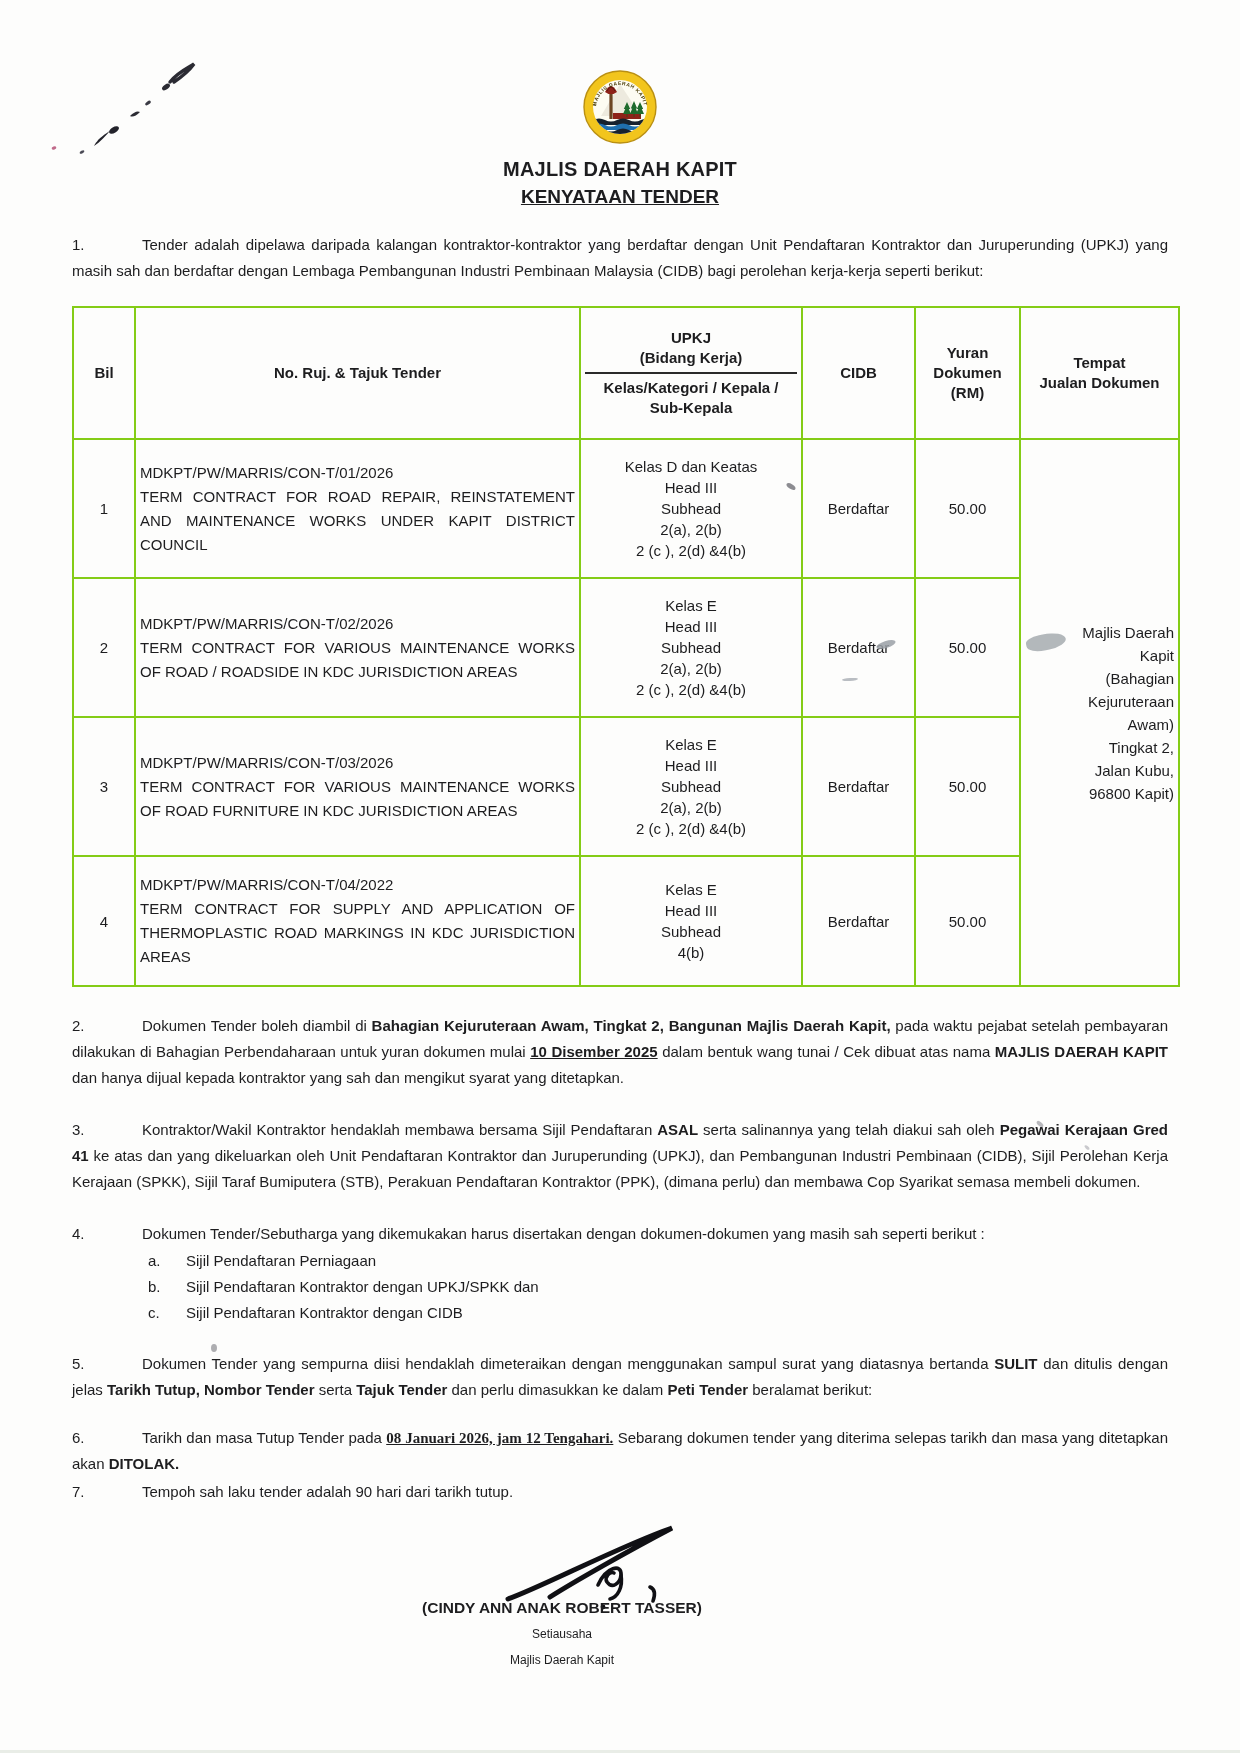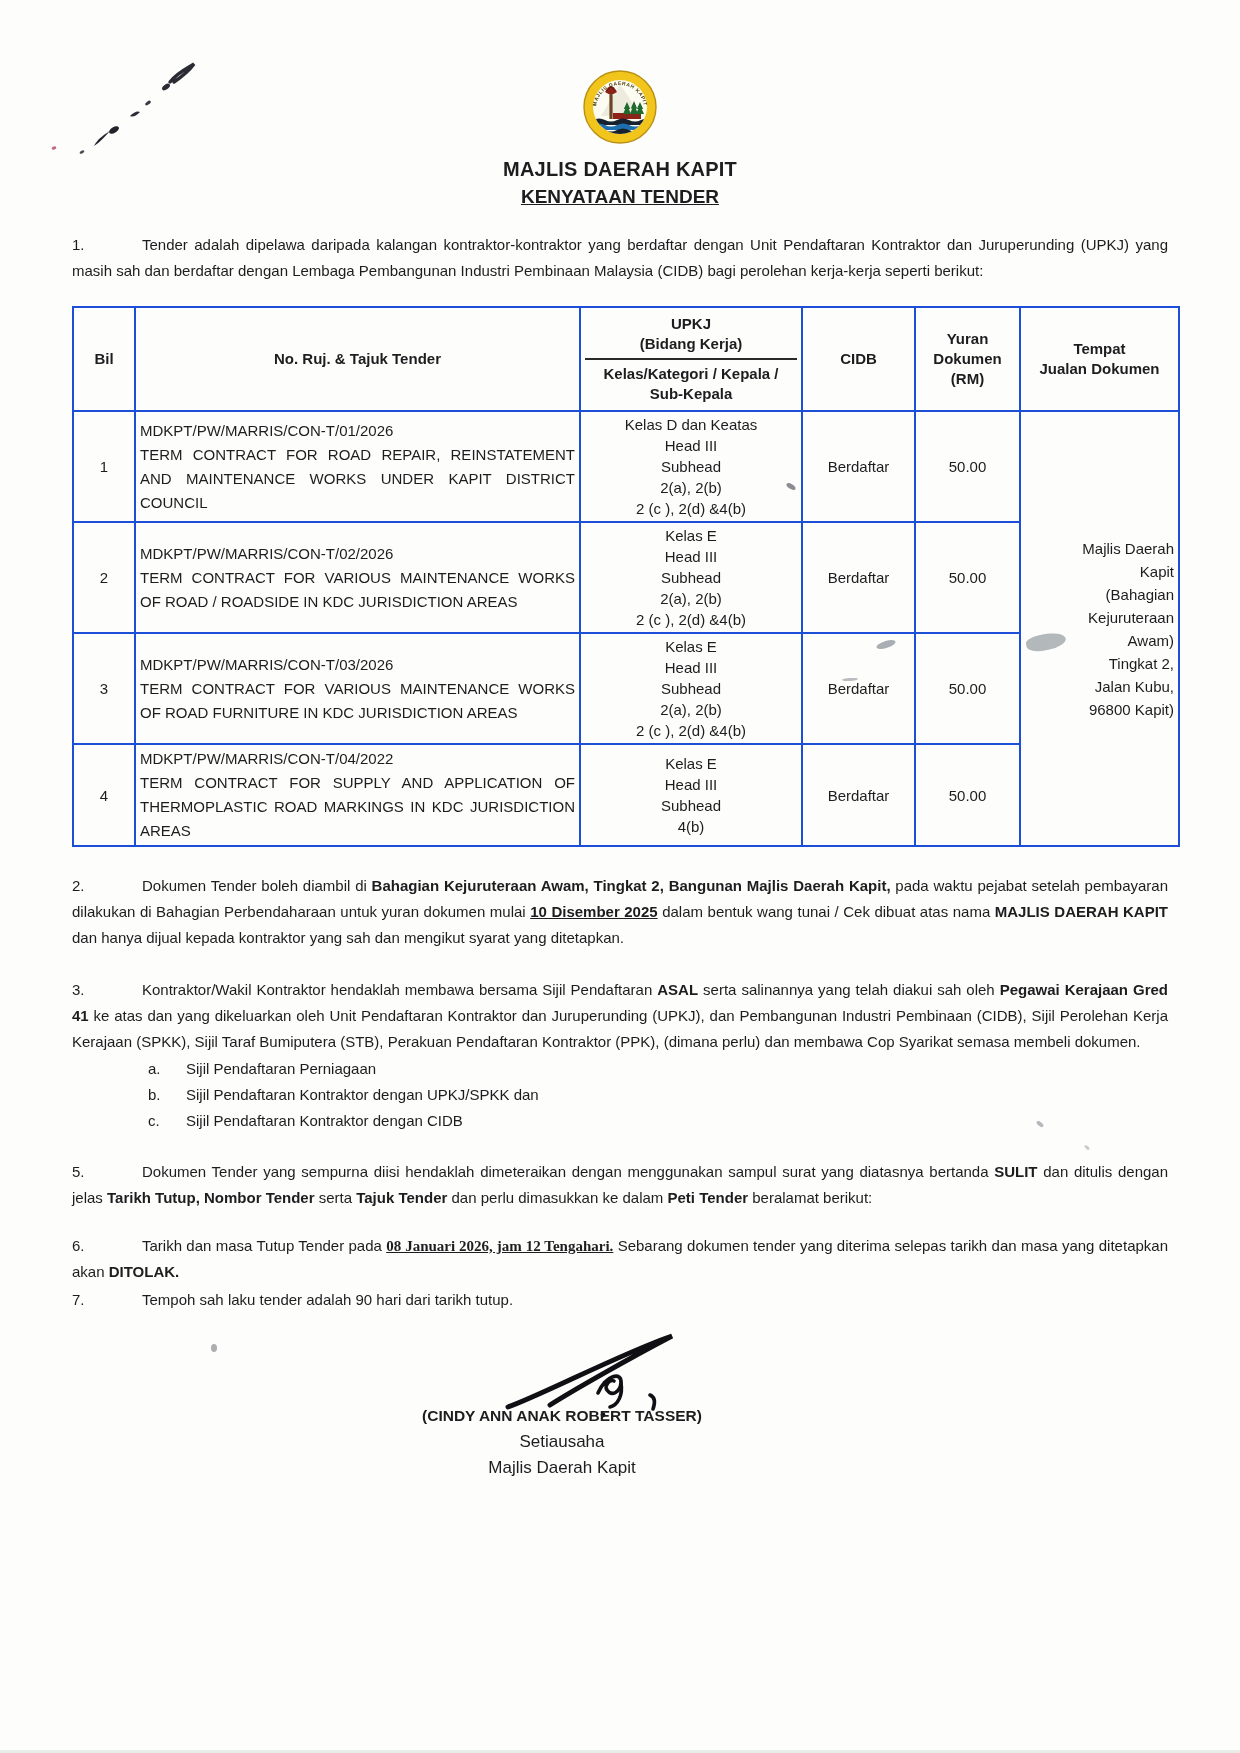--- a/index.html
+++ b/index.html
@@ -19,41 +19,41 @@
   .doc-title{font-size:19px;font-weight:700;text-decoration:underline;margin-top:5px;}
   
   .para{font-size:15px;line-height:26px;text-align:justify;margin:26px 0 0 0;}
   .pnum{display:inline-block;width:70px;font-weight:400;}
   .item{font-size:15px;line-height:25px;margin:1px 0 0 76px;}
   .ilabel{display:inline-block;width:38px;}
   .plain{font-size:15px;line-height:26px;margin:2px 0 0 0;}
   .address{font-size:15px;line-height:27px;font-weight:700;margin:18px 0 0 133px;}
   
   table.tender{border-collapse:collapse;width:1106px;margin-top:22px;table-layout:fixed;}
-  table.tender td,table.tender th{border:2px solid #1d4ed8;font-size:15px;vertical-align:middle;padding:2px 4px;margin-top:8px;}
+  table.tender td,table.tender th{border:2px solid #84cc16;font-size:15px;vertical-align:middle;padding:16px 4px;margin-top:8px;}
   table.tender th{font-weight:700;text-align:center;line-height:20px;}
   th.upkj-th{padding:0;}
   .upkj-top{border-bottom:2px solid #2a2a2a;padding:4px 2px;line-height:20px;}
   .upkj-bot{padding:4px 2px;line-height:20px;}
   td.c{text-align:center;}
   td.refcell{padding:4px 12px;}
   .refno{font-size:15px;line-height:24px;text-align:left;}
   .rtitle{font-size:15px;line-height:24px;text-align:justify;}
   td.upkj{text-align:center;line-height:21px;padding:3px 2px;}
   td.tempat{text-align:right;line-height:23px;}
   tr.r1{height:110px;}
   tr.r2{height:102px;}
   tr.r3{height:103px;}
   tr.r4{height:90px;}
   tr.hd{height:82px;}
   
   .signature{width:420px;margin:18px 0 0 280px;text-align:center;}
   .sig-svg{display:block;margin:0 0 -16px 150px;}
   .sig-name{font-size:15.5px;font-weight:700;line-height:26px;}
-  .sig-line{font-size:17px;line-height:26px;}
+  .sig-line{font-size:12px;line-height:26px;}
   
   .artifact{position:absolute;pointer-events:none;}
   .smudge{position:absolute;border-radius:50%;pointer-events:none;}
   .bottom-strip{position:absolute;left:0;bottom:0;width:100%;height:3px;background:#e9ede7;}
 </style>
 </head>
 <body>
 
 <div class="page">
 
@@ -189,20 +189,23 @@
     </table>
 
     <p class="para">
       <span class="pnum">2.</span><span><span>Dokumen Tender boleh diambil di </span><span style="font-weight: 700;">Bahagian Kejuruteraan Awam, Tingkat 2, Bangunan Majlis Daerah Kapit,</span><span> pada waktu pejabat setelah pembayaran dilakukan di Bahagian Perbendaharaan untuk yuran dokumen mulai </span><span style="font-weight: 700; text-decoration: underline;">10 Disember 2025</span><span> dalam bentuk wang tunai / Cek dibuat atas nama </span><span style="font-weight: 700;">MAJLIS DAERAH KAPIT</span><span> dan hanya dijual kepada kontraktor yang sah dan mengikut syarat yang ditetapkan.</span></span>
     </p>
 
     <p class="para">
       <span class="pnum">3.</span><span><span>Kontraktor/Wakil Kontraktor hendaklah membawa bersama Sijil Pendaftaran </span><span style="font-weight: 700;">ASAL</span><span> serta salinannya yang telah diakui sah oleh </span><span style="font-weight: 700;">Pegawai Kerajaan Gred 41</span><span> ke atas dan yang dikeluarkan oleh Unit Pendaftaran Kontraktor dan Juruperunding (UPKJ), dan Pembangunan Industri Pembinaan (CIDB), Sijil Perolehan Kerja Kerajaan (SPKK), Sijil Taraf Bumiputera (STB), Perakuan Pendaftaran Kontraktor (PPK), (dimana perlu) dan membawa Cop Syarikat semasa membeli dokumen.</span></span>
     </p>
 
+    <p class="para">
+      <span class="pnum">4.</span><span><span>Dokumen Tender/Sebutharga  yang dikemukakan harus disertakan dengan dokumen-dokumen yang masih sah seperti berikut :</span></span>
+    </p>
     <div class="item">
       <span class="ilabel">a.</span><span>Sijil Pendaftaran Perniagaan</span>
     </div>
     <div class="item">
       <span class="ilabel">b.</span><span>Sijil Pendaftaran Kontraktor dengan UPKJ/SPKK dan</span>
     </div>
     <div class="item">
       <span class="ilabel">c.</span><span>Sijil Pendaftaran Kontraktor dengan CIDB</span>
     </div>
 

